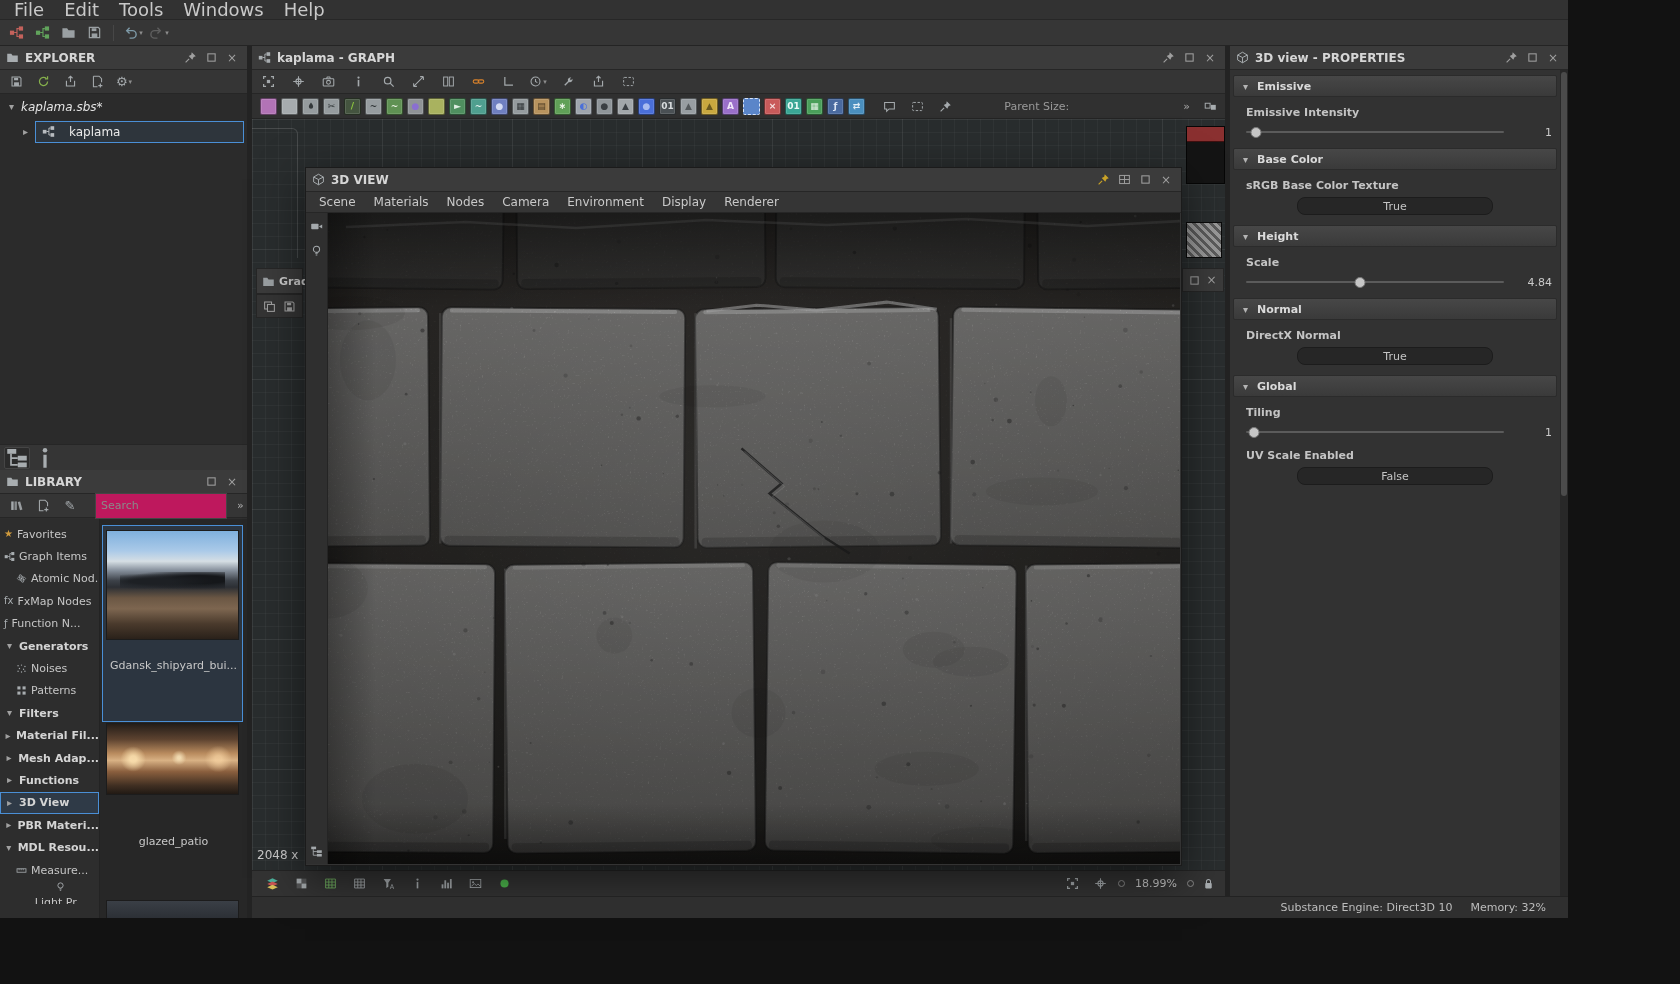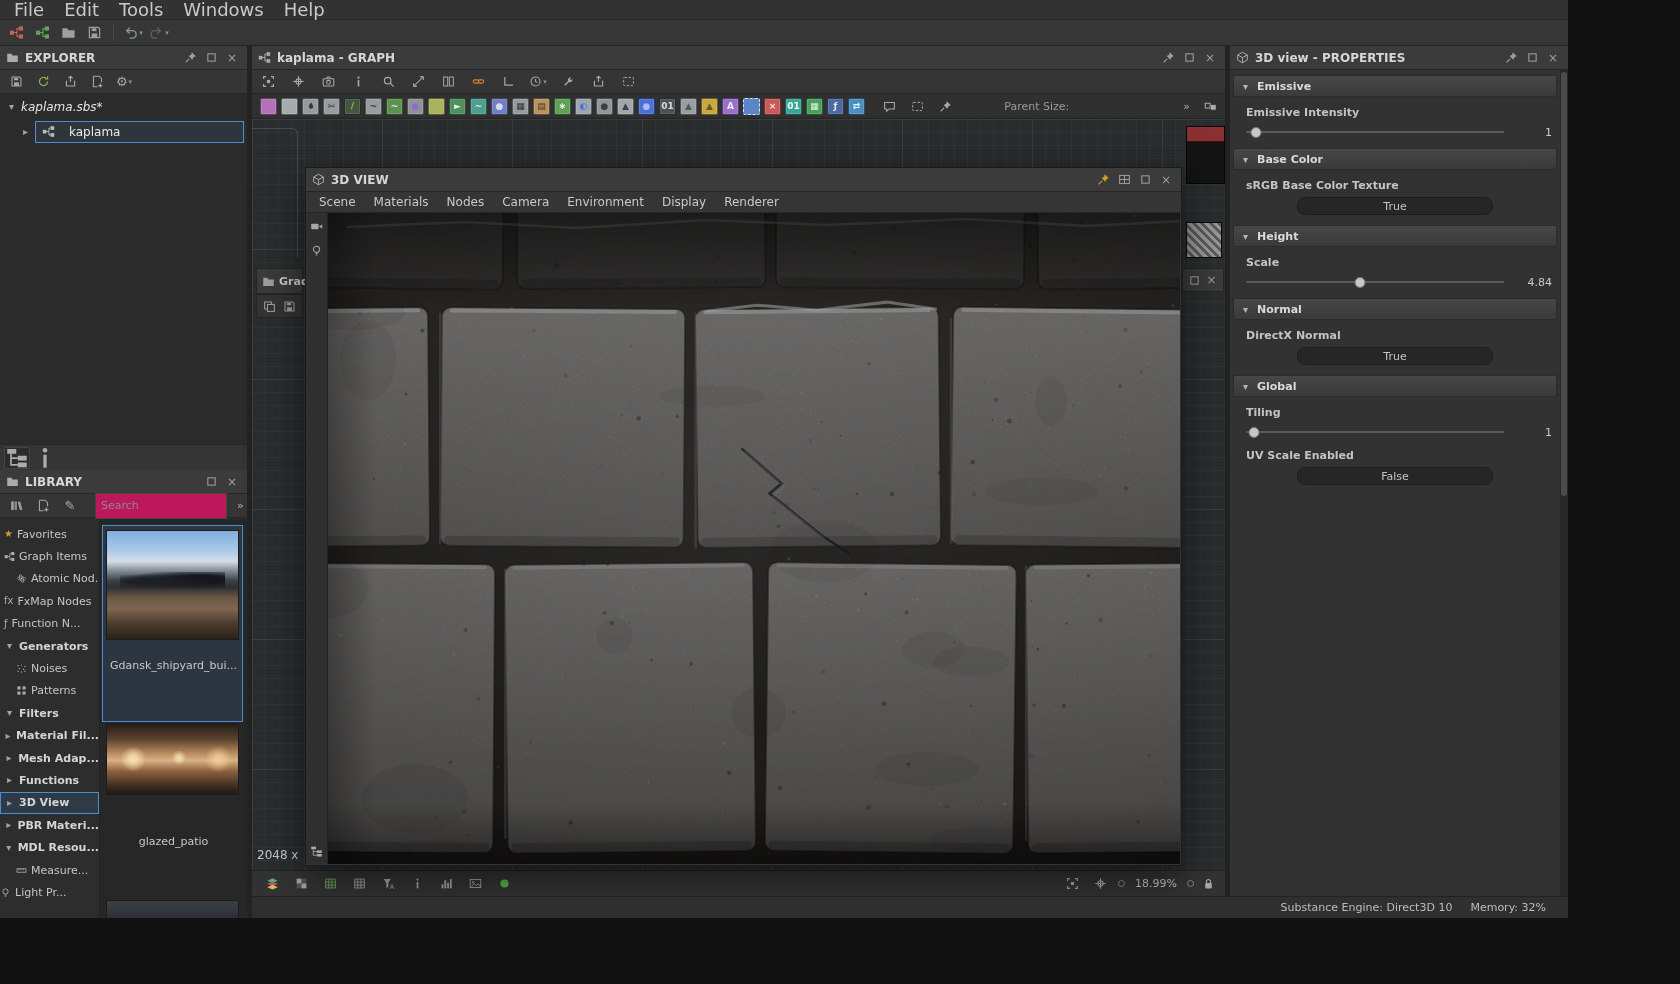--- a/index.html
+++ b/index.html
@@ -439,21 +439,21 @@
         </div>
         <div class="lib-row" style="padding-left: 16px;">
           <span class="icon ">
             <svg viewBox="0 0 16 16" aria-hidden="true">
               <rect x="1.5" y="5.5" width="13" height="5" fill="none" stroke="currentColor" stroke-width="1.2"></rect>
               <path d="M4.5 5.5v2.2M7.5 5.5v2.2M10.5 5.5v2.2" stroke="currentColor" stroke-width="1.1"></path>
             </svg>
           </span>
           <span class="lab">Measure...</span>
         </div>
-        <div class="lib-row" style="padding-left: 0;">
+        <div class="lib-row" style="padding-left: 22px; flex-direction: column;">
           <span class="icon ">
             <svg viewBox="0 0 16 16" aria-hidden="true">
               <circle cx="8" cy="6.5" r="3.8" fill="none" stroke="currentColor" stroke-width="1.3"></circle>
               <path d="M6.5 11.5h3M7 13.5h2" stroke="currentColor" stroke-width="1.3"></path>
             </svg>
           </span>
           <span class="lab">Light Pr...</span>
         </div>
       </div>
     <div id="lib-thumbs">

